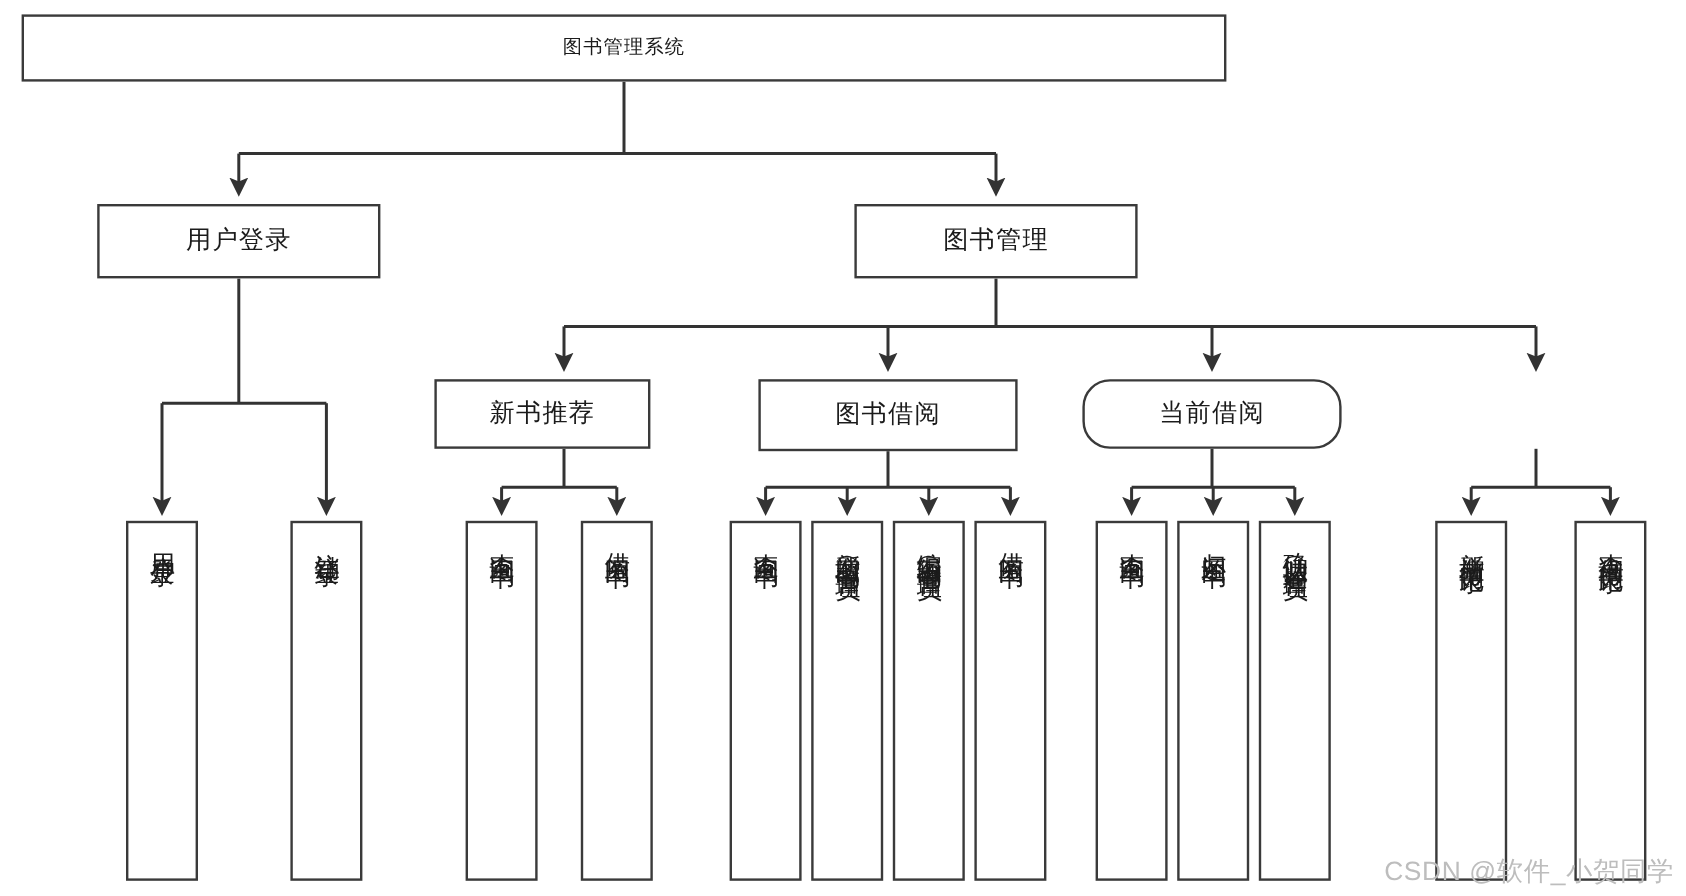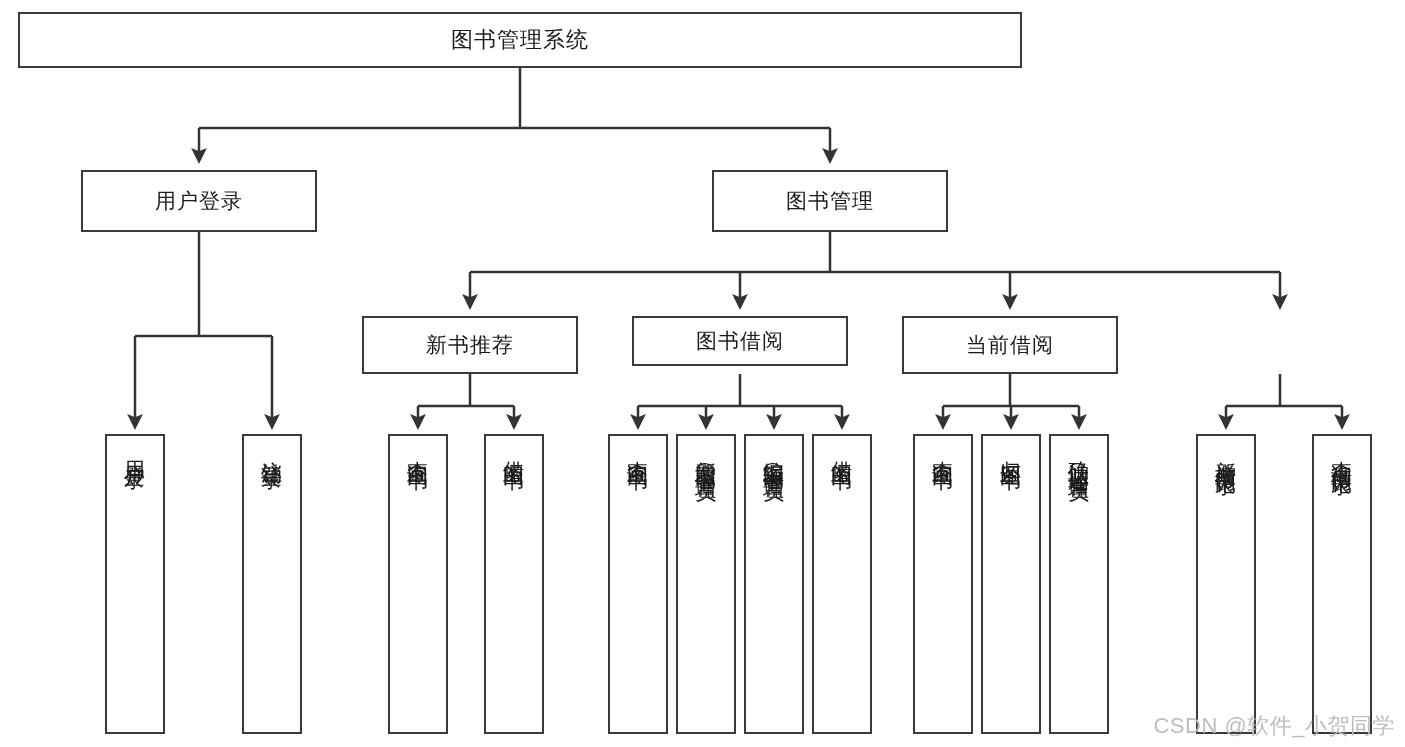--- a/index.html
+++ b/index.html
@@ -25,21 +25,21 @@
   }
   .node .lbl{
     display:block;
     text-align:center;
     line-height:1.18;
     letter-spacing:1px;
     white-space:pre-line;
   }
   
   .h-node .lbl{font-size:21px;}
-  #node-root .lbl{font-size:22px;}
+  #node-root .lbl{font-size:16px;}
   
   .v-node{
     align-items:flex-start;
     padding-top:8px;
   }
   .v-node .lbl{
     writing-mode:vertical-rl;
     text-orientation:upright;
     font-size:21px;
     letter-spacing:3px;
@@ -116,27 +116,27 @@
     <span class="lbl">图书管理系统</span>
   </div>
 
   <div class="node h-node" style="left:81px;top:170px;width:236px;height:62px;">
     <span class="lbl">用户登录</span>
   </div>
   <div class="node h-node" style="left:712px;top:170px;width:236px;height:62px;">
     <span class="lbl">图书管理</span>
   </div>
 
-  <div class="node h-node" style="left:362px;top:316px;width:216px;height:58px;">
+  <div class="node h-node" style="left:362px;top:316px;width:180px;height:58px;">
     <span class="lbl">新书推荐</span>
   </div>
-  <div class="node h-node" style="left:632px;top:316px;width:216px;height:50px;">
+  <div class="node h-node" style="left:632px;top:316px;width:216px;height:60px;">
     <span class="lbl">图书借阅</span>
   </div>
-  <div class="node h-node" style="left:902px;top:316px;width:216px;height:58px;">
+  <div class="node h-node" style="left:902px;top:316px;width:216px;height:58px;border-radius:23px;">
     <span class="lbl">当前借阅</span>
   </div>
 
   <div class="node v-node" style="left:105px;top:434px;width:60px;height:300px;">
     <span class="lbl">用户登录</span>
   </div>
   <div class="node v-node" style="left:242px;top:434px;width:60px;height:300px;">
     <span class="lbl">注销登录</span>
   </div>
 

